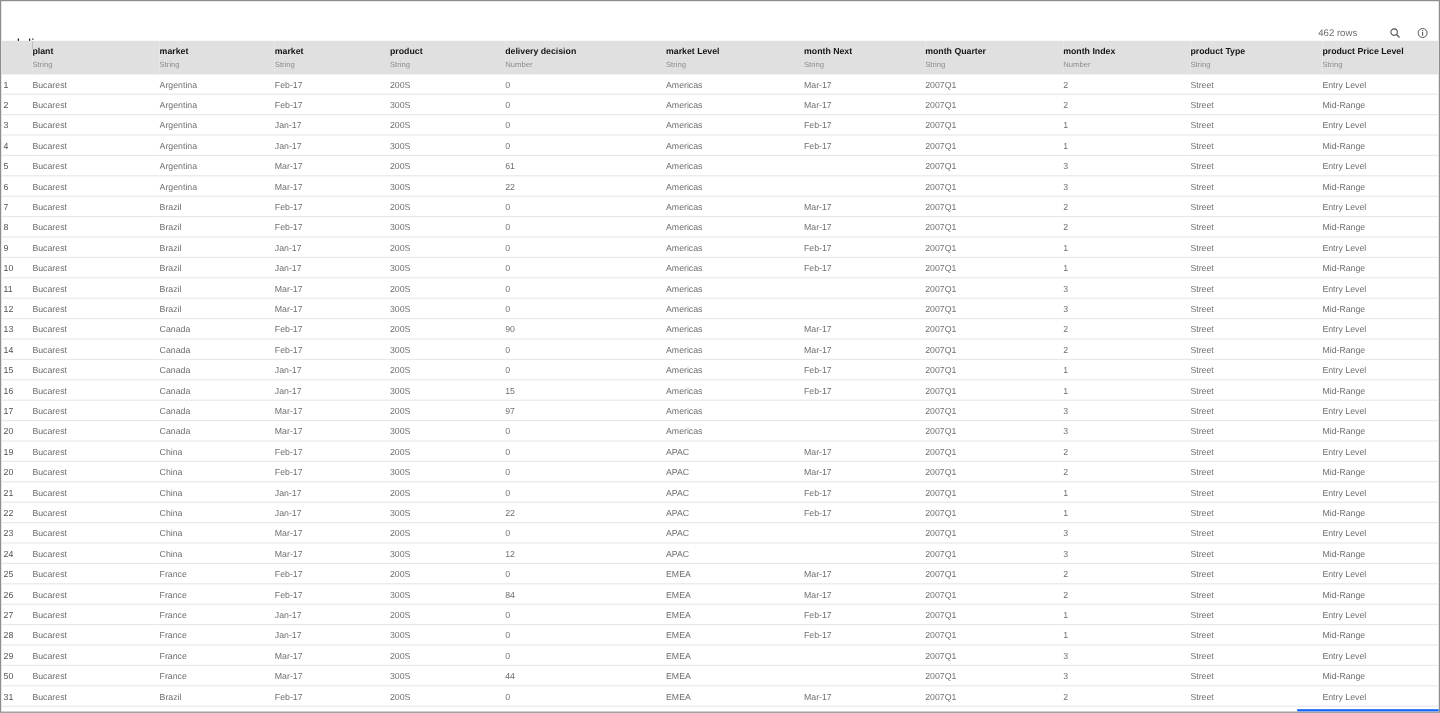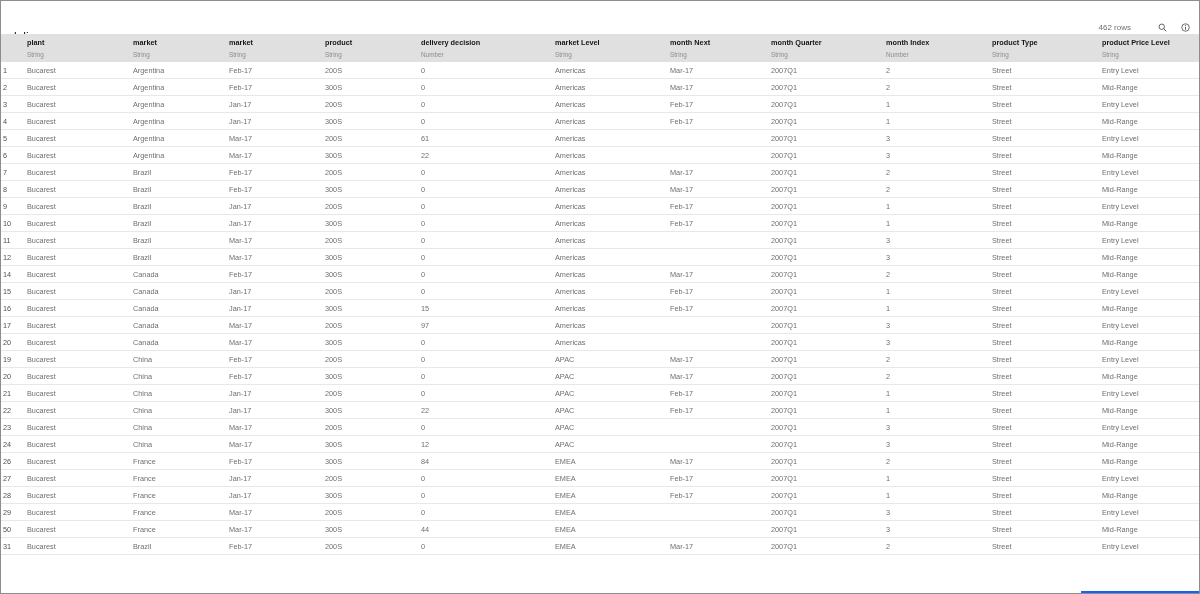--- a/index.html
+++ b/index.html
@@ -261,20 +261,34 @@
           <td>300S</td>
           <td>0</td>
           <td>Americas</td>
           <td></td>
           <td>2007Q1</td>
           <td>3</td>
           <td>Street</td>
           <td>Mid-Range</td>
         </tr>
         <tr>
+          <td class="idx">13</td>
+          <td>Bucarest</td>
+          <td>Canada</td>
+          <td>Feb-17</td>
+          <td>200S</td>
+          <td>90</td>
+          <td>Americas</td>
+          <td>Mar-17</td>
+          <td>2007Q1</td>
+          <td>2</td>
+          <td>Street</td>
+          <td>Entry Level</td>
+        </tr>
+        <tr>
           <td class="idx">14</td>
           <td>Bucarest</td>
           <td>Canada</td>
           <td>Feb-17</td>
           <td>300S</td>
           <td>0</td>
           <td>Americas</td>
           <td>Mar-17</td>
           <td>2007Q1</td>
           <td>2</td>
@@ -413,20 +427,34 @@
           <td>China</td>
           <td>Mar-17</td>
           <td>300S</td>
           <td>12</td>
           <td>APAC</td>
           <td></td>
           <td>2007Q1</td>
           <td>3</td>
           <td>Street</td>
           <td>Mid-Range</td>
+        </tr>
+        <tr>
+          <td class="idx">25</td>
+          <td>Bucarest</td>
+          <td>France</td>
+          <td>Feb-17</td>
+          <td>200S</td>
+          <td>0</td>
+          <td>EMEA</td>
+          <td>Mar-17</td>
+          <td>2007Q1</td>
+          <td>2</td>
+          <td>Street</td>
+          <td>Entry Level</td>
         </tr>
         <tr>
           <td class="idx">26</td>
           <td>Bucarest</td>
           <td>France</td>
           <td>Feb-17</td>
           <td>300S</td>
           <td>84</td>
           <td>EMEA</td>
           <td>Mar-17</td>

